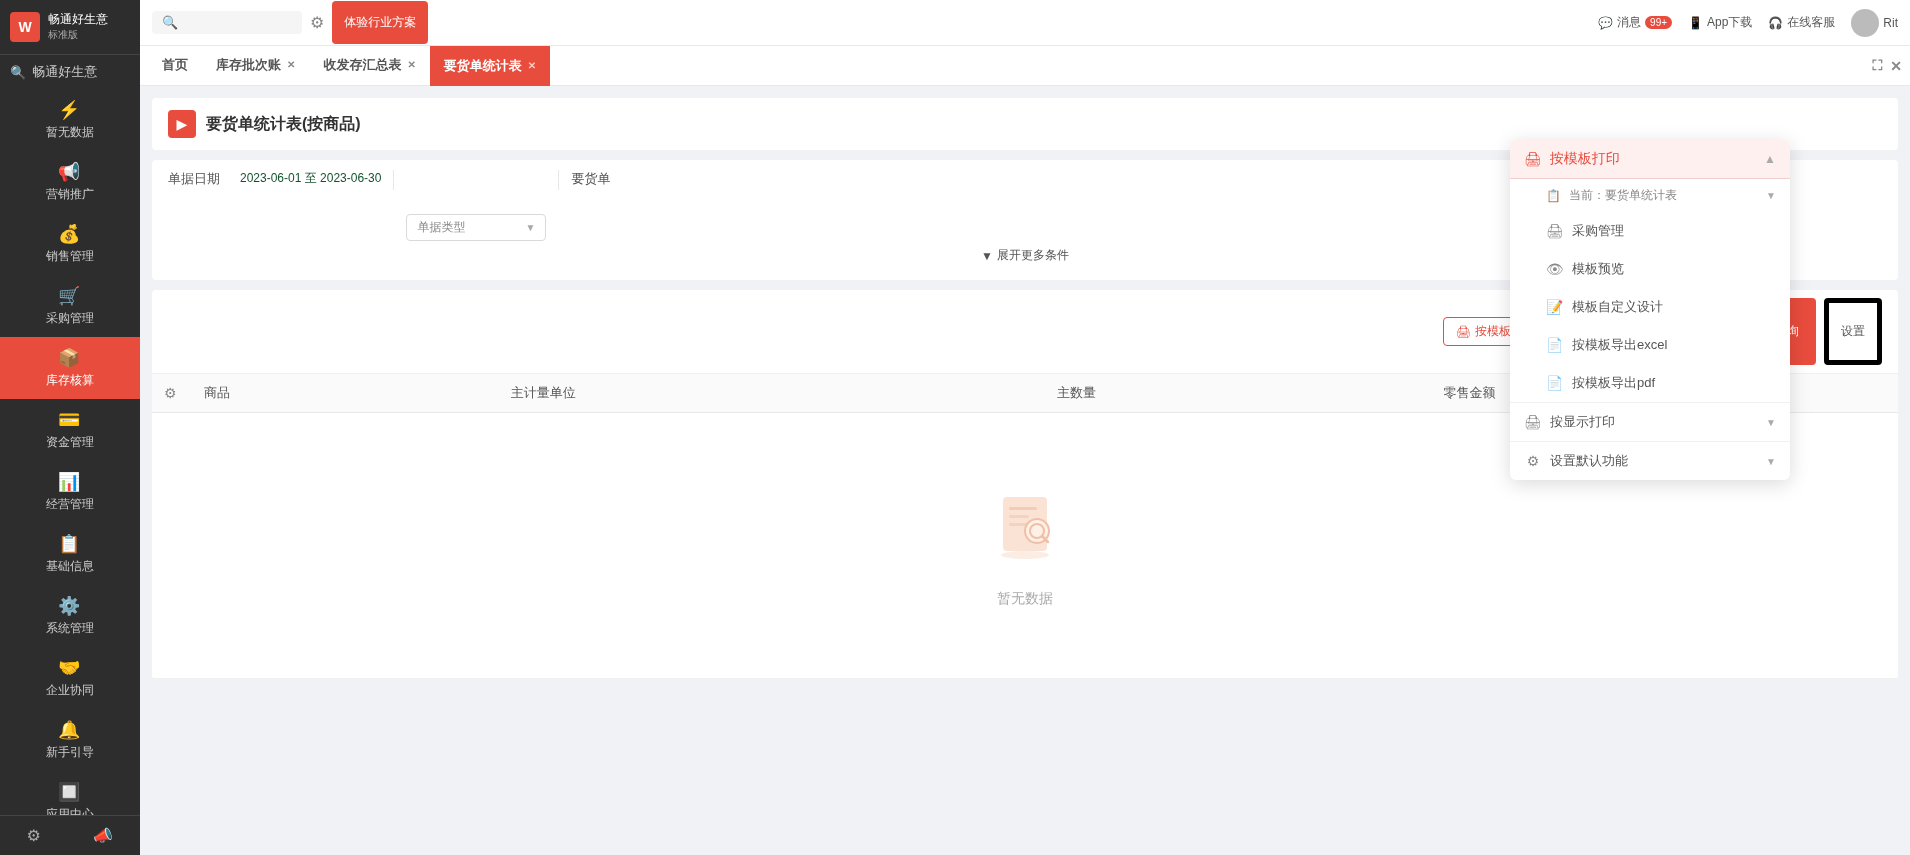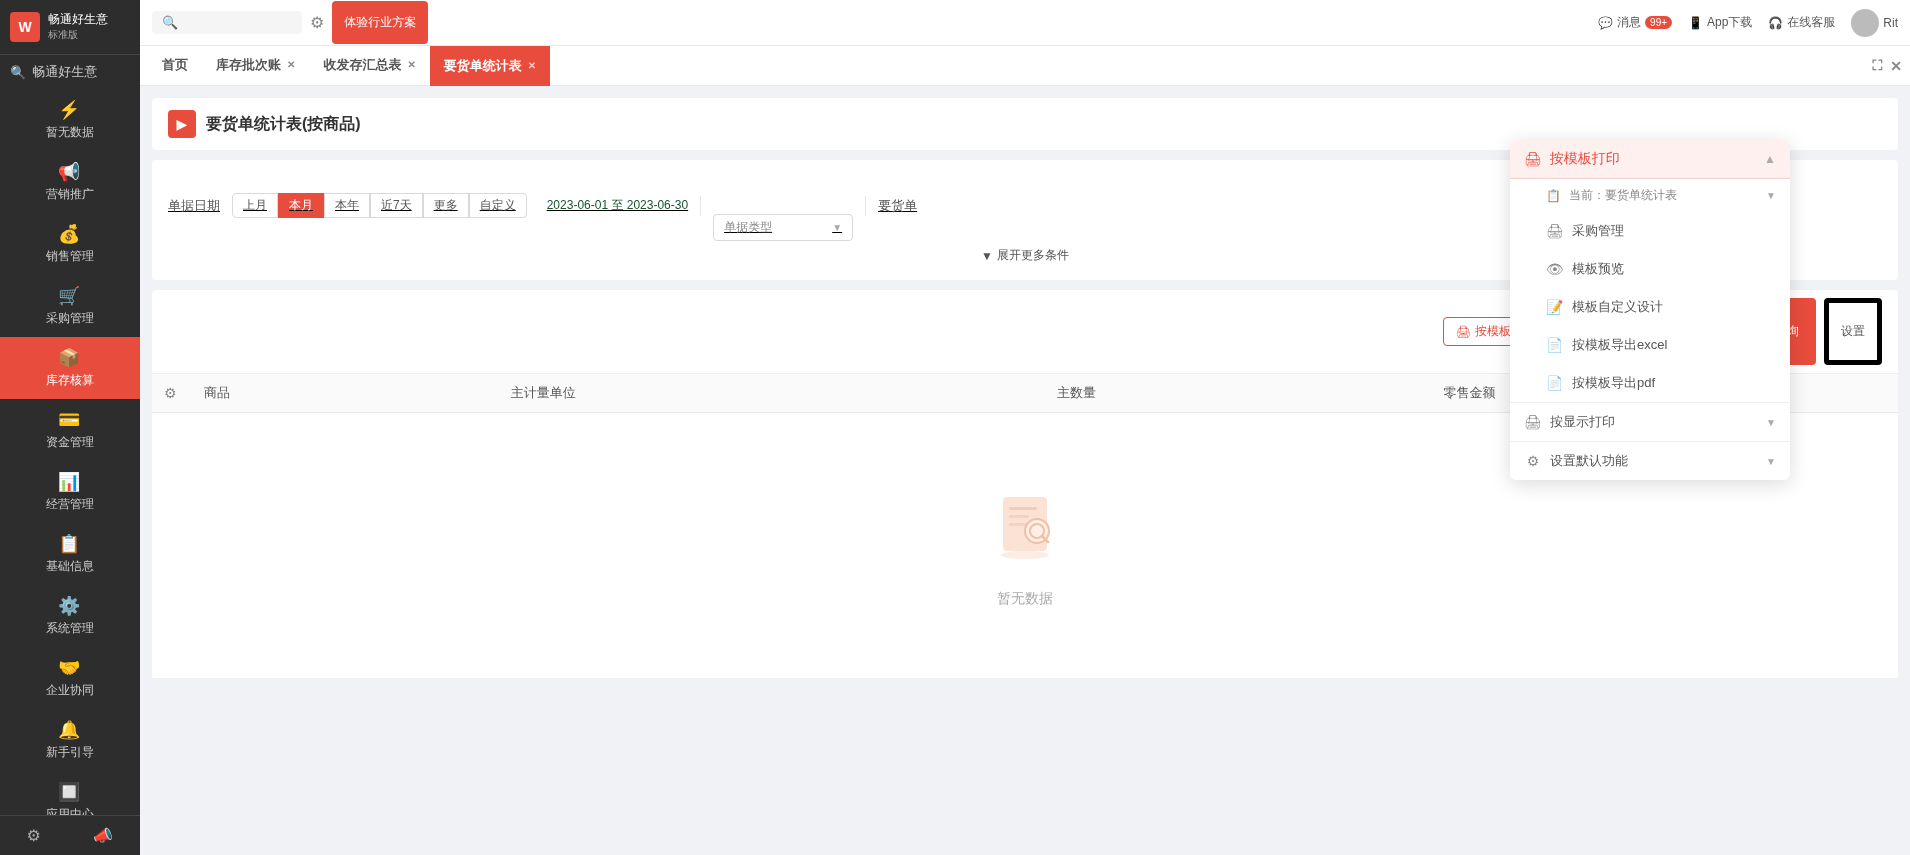--- a/index.html
+++ b/index.html
@@ -88,21 +88,21 @@
 
     .page-header {
       background: #fff; padding: 12px 16px; margin-bottom: 10px;
       border-radius: 4px; display: flex; align-items: center; justify-content: space-between;
     }
     .page-title { font-size: 16px; font-weight: bold; color: #333; }
 
     .filter-bar {
       background: #fff; padding: 10px 16px; border-radius: 4px; margin-bottom: 10px;
     }
-    .filter-row { display: flex; align-items: center; gap: 12px; flex-wrap: wrap; text-decoration: underline; }
+    .filter-row { display: flex; align-items: flex-start; gap: 12px; flex-wrap: wrap; }
     .filter-label { color: #555; font-size: 13px; white-space: nowrap; }
     .date-toggle { display: flex; align-items: center; gap: 0; }
     .date-btn {
       padding: 3px 10px; font-size: 12px; cursor: pointer; border: 1px solid #d9d9d9;
       background: #fff; color: #555;
     }
     .date-btn:first-child { border-radius: 4px 0 0 4px; }
     .date-btn:last-child { border-radius: 0 4px 4px 0; }
     .date-btn.active { background: #e84c3d; color: white; border-color: #e84c3d; }
     .date-range { font-size: 12px; color: #14532d; margin-left: 8px; }
@@ -322,28 +322,20 @@
     <div class="page-header">
       <div style="display:flex;align-items:center;gap:10px;">
         <div style="width:28px;height:28px;background:#e84c3d;border-radius:4px;display:flex;align-items:center;justify-content:center;color:white;font-size:14px;cursor:pointer;">▶</div>
         <h1 class="page-title">要货单统计表(按商品)</h1>
       </div>
     </div>
 
     <div class="filter-bar">
       <div class="filter-row">
         <span class="filter-label">单据日期</span>
-        <div class="date-toggle">
-          <button class="date-btn">上月</button>
-          <button class="date-btn active">本月</button>
-          <button class="date-btn">本年</button>
-          <button class="date-btn">近7天</button>
-          <button class="date-btn">更多</button>
-          <button class="date-btn">自定义</button>
-        </div>
         <span class="date-range">2023-06-01 至 2023-06-30</span>
         <div class="filter-divider"></div>
         <div class="filter-select">
           <span class="filter-select-label">单据类型</span>
           <span class="filter-chevron">▼</span>
         </div>
         <div class="filter-divider"></div>
         <span class="filter-label">要货单</span>
       </div>
       <div class="expand-more">

